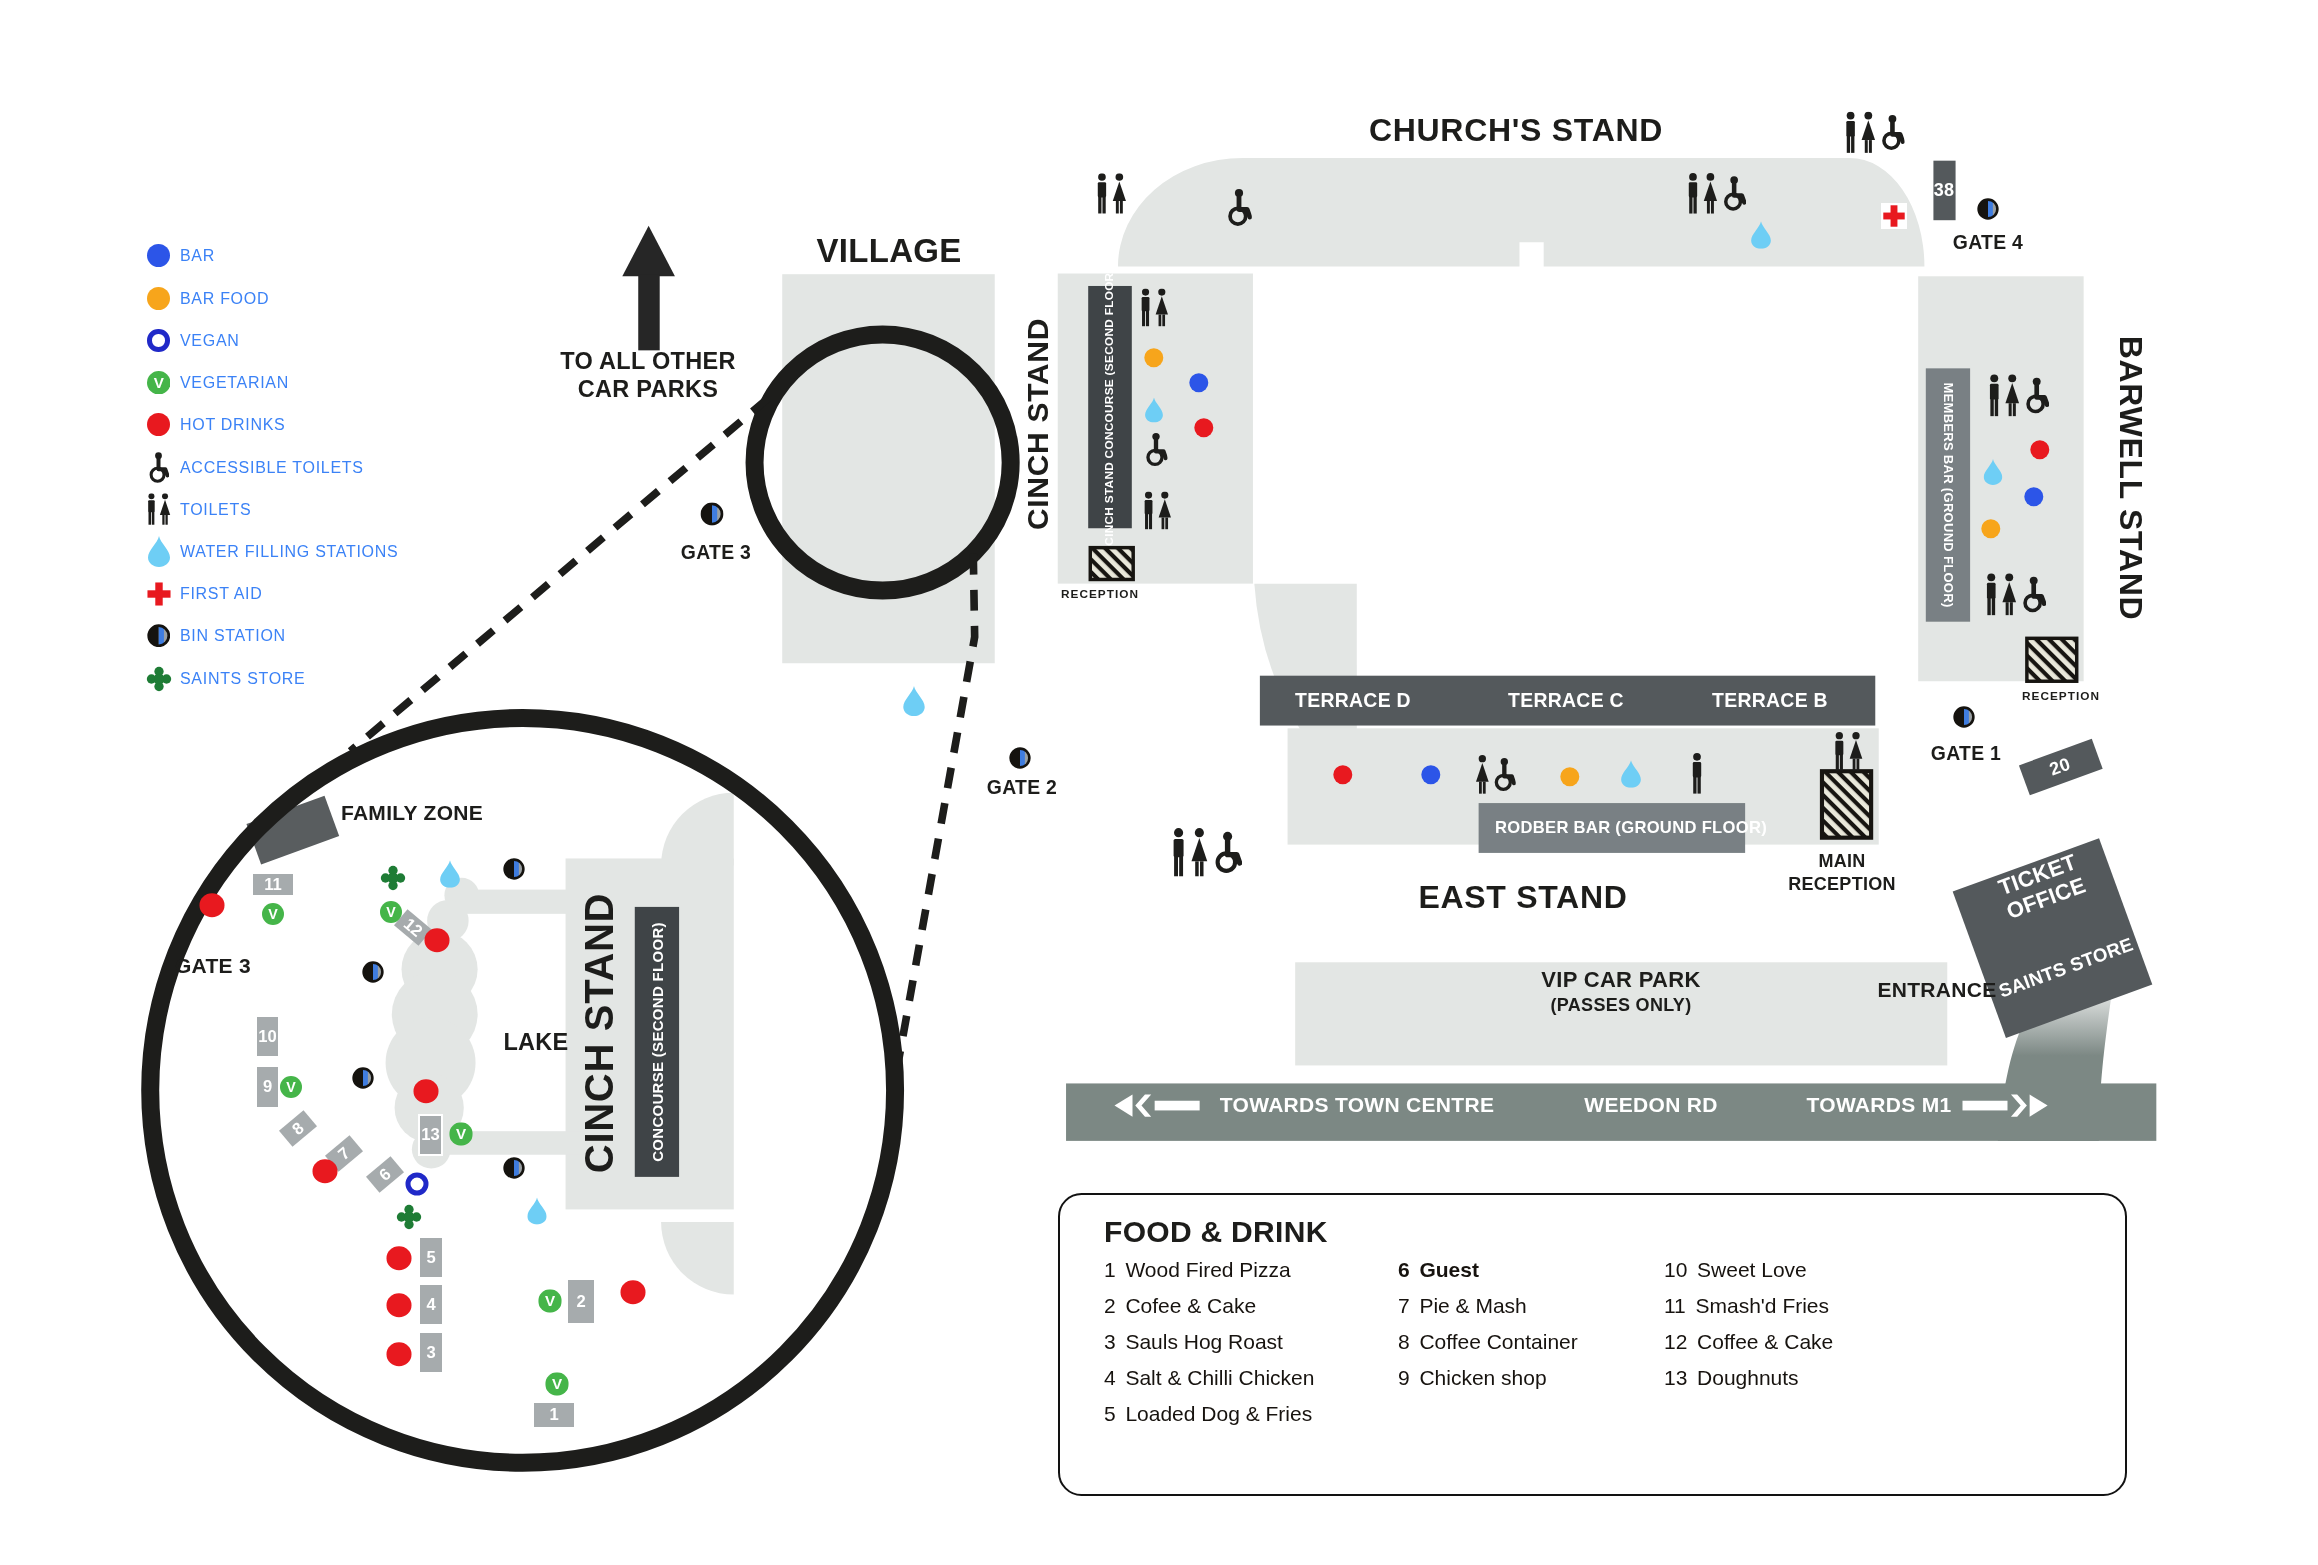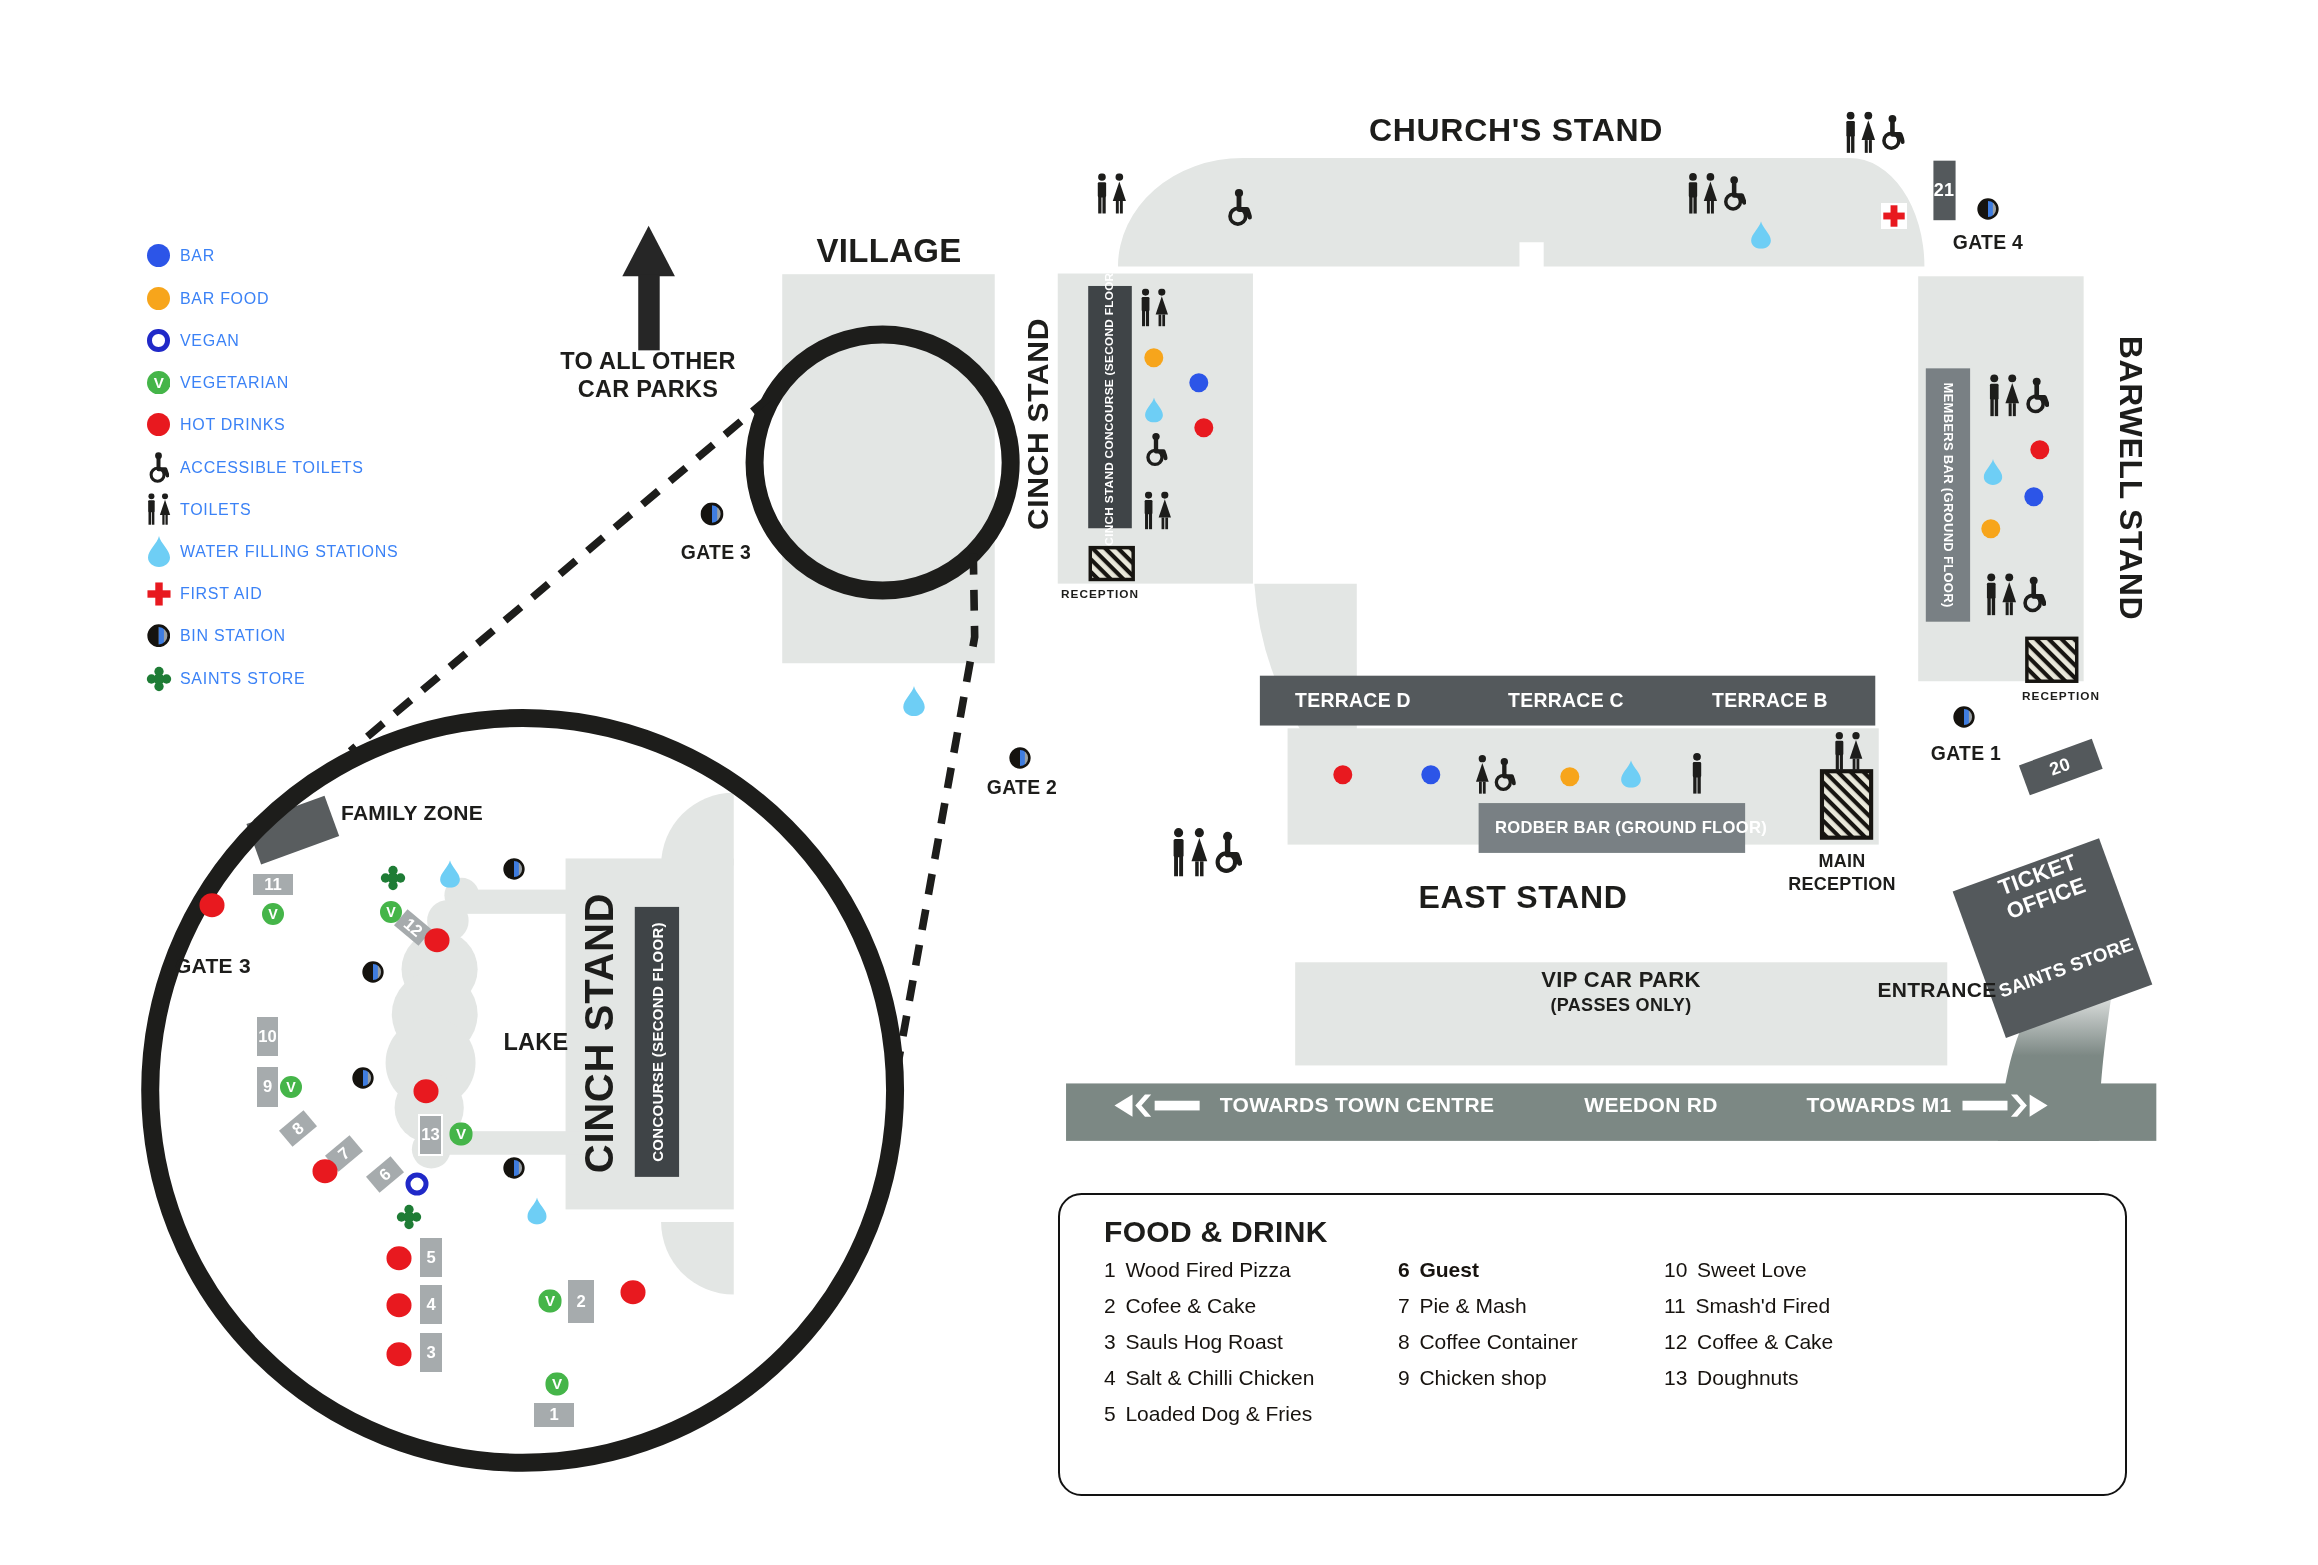--- a/index.html
+++ b/index.html
@@ -254,21 +254,21 @@
     <span class="ltxt">SAINTS STORE</span>
   </div>
 </div>
 
 <div class="t" style="left:889px;top:251px;font-size:33px;">VILLAGE</div>
 <div class="t" style="left:648px;top:361px;font-size:23.5px;">TO ALL OTHER</div>
 <div class="t" style="left:648px;top:389px;font-size:23.5px;">CAR PARKS</div>
 <div class="t" style="left:716px;top:552px;font-size:19.4px;">GATE 3</div>
 <div class="t" style="left:1516px;top:130px;font-size:32px;letter-spacing:0.7px;">CHURCH'S STAND</div>
 <div class="t" style="left:1988px;top:242px;font-size:19.4px;">GATE 4</div>
-<div class="t w" style="left:1944px;top:190px;font-size:18px;">21</div>
+<div class="t w" style="left:1944px;top:190px;font-size:18px;">38</div>
 <div class="t r90" style="left:2130px;top:478px;font-size:32px;letter-spacing:0.7px;">BARWELL STAND</div>
 <div class="t w r90" style="left:1948px;top:495px;font-size:13px;letter-spacing:0.3px;">MEMBERS BAR (GROUND FLOOR)</div>
 <div class="t" style="left:2061px;top:696px;font-size:11.8px;letter-spacing:1px;">RECEPTION</div>
 <div class="t" style="left:1966px;top:753px;font-size:19.4px;">GATE 1</div>
 <div class="t w rt20" style="left:2060px;top:767px;font-size:18px;">20</div>
 <div class="t w rt20" style="left:2042px;top:887px;font-size:22px;white-space:normal;width:118px;text-align:center;line-height:1.12;">TICKET OFFICE</div>
 <div class="t w rt20" style="left:2066px;top:968px;font-size:18.7px;">SAINTS STORE</div>
 <div class="t" style="left:1937px;top:990px;font-size:21px;">ENTRANCE</div>
 <div class="t r-90" style="left:1038px;top:424px;font-size:30px;letter-spacing:0.7px;">CINCH STAND</div>
 <div class="t w r-90" style="left:1109px;top:407px;font-size:11.8px;">CINCH STAND CONCOURSE (SECOND FLOOR)</div>
@@ -476,19 +476,19 @@
   <div class="fitem" style="left:44px;top:147px;"><span class="fnum">3</span><span>Sauls Hog Roast</span></div>
   <div class="fitem" style="left:44px;top:183px;"><span class="fnum">4</span><span>Salt &amp; Chilli Chicken</span></div>
   <div class="fitem" style="left:44px;top:219px;"><span class="fnum">5</span><span>Loaded Dog &amp; Fries</span></div>
 
   <div class="fitem" style="left:338px;top:75px;font-weight:bold;"><span class="fnum">6</span><span>Guest</span></div>
   <div class="fitem" style="left:338px;top:111px;"><span class="fnum">7</span><span>Pie &amp; Mash</span></div>
   <div class="fitem" style="left:338px;top:147px;"><span class="fnum">8</span><span>Coffee Container</span></div>
   <div class="fitem" style="left:338px;top:183px;"><span class="fnum">9</span><span>Chicken shop</span></div>
 
   <div class="fitem" style="left:604px;top:75px;"><span class="fnum">10</span><span>Sweet Love</span></div>
-  <div class="fitem" style="left:604px;top:111px;"><span class="fnum">11</span><span>Smash'd Fired</span></div>
+  <div class="fitem" style="left:604px;top:111px;"><span class="fnum">11</span><span>Smash'd Fries</span></div>
   <div class="fitem" style="left:604px;top:147px;"><span class="fnum">12</span><span>Coffee &amp; Cake</span></div>
   <div class="fitem" style="left:604px;top:183px;"><span class="fnum">13</span><span>Doughnuts</span></div>
 </div>
 
 </div>
 
 
 </body></html>

